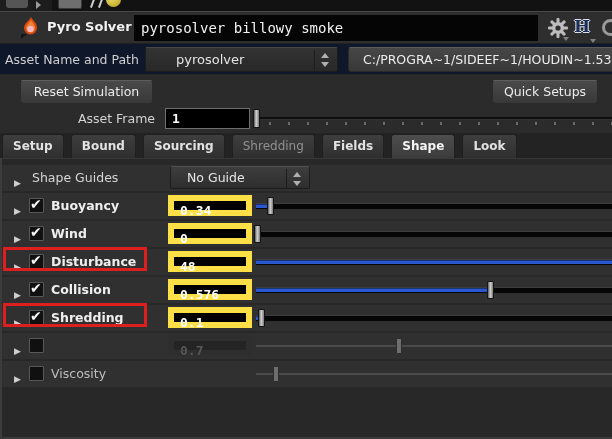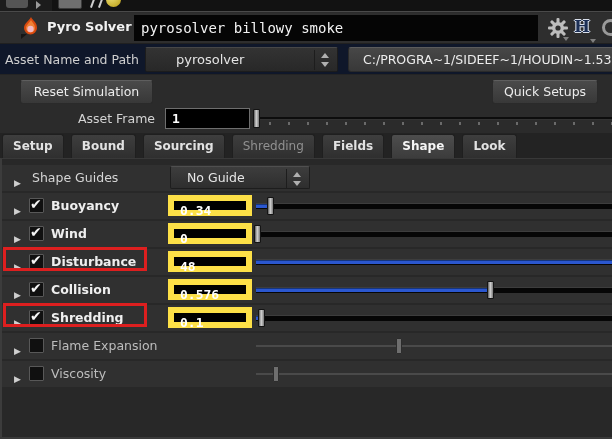--- a/index.html
+++ b/index.html
@@ -249,21 +249,21 @@
           <div class="sl-track"></div>
             <div class="sl-fill" style="display: block; width: 1.1%;"></div>
           <div class="sl-handle" style="left: calc(1.3% - 3px);"></div>
         </div>
         <div class="hlbox"></div>
       </div>
 
       <div class="prow disabled">
         <span class="tri"></span>
         <span class="chk"></span>
-        <span class="plabel">Flame Expansion</span>
+        <span class="pfield">0.7</span>
         <div class="pslider">
           <div class="sl-track"></div>
           <div class="sl-handle" style="left: calc(40.2% - 3px);"></div>
         </div>
 
       </div>
 
       <div class="prow disabled">
         <span class="tri"></span>
         <span class="chk"></span>

